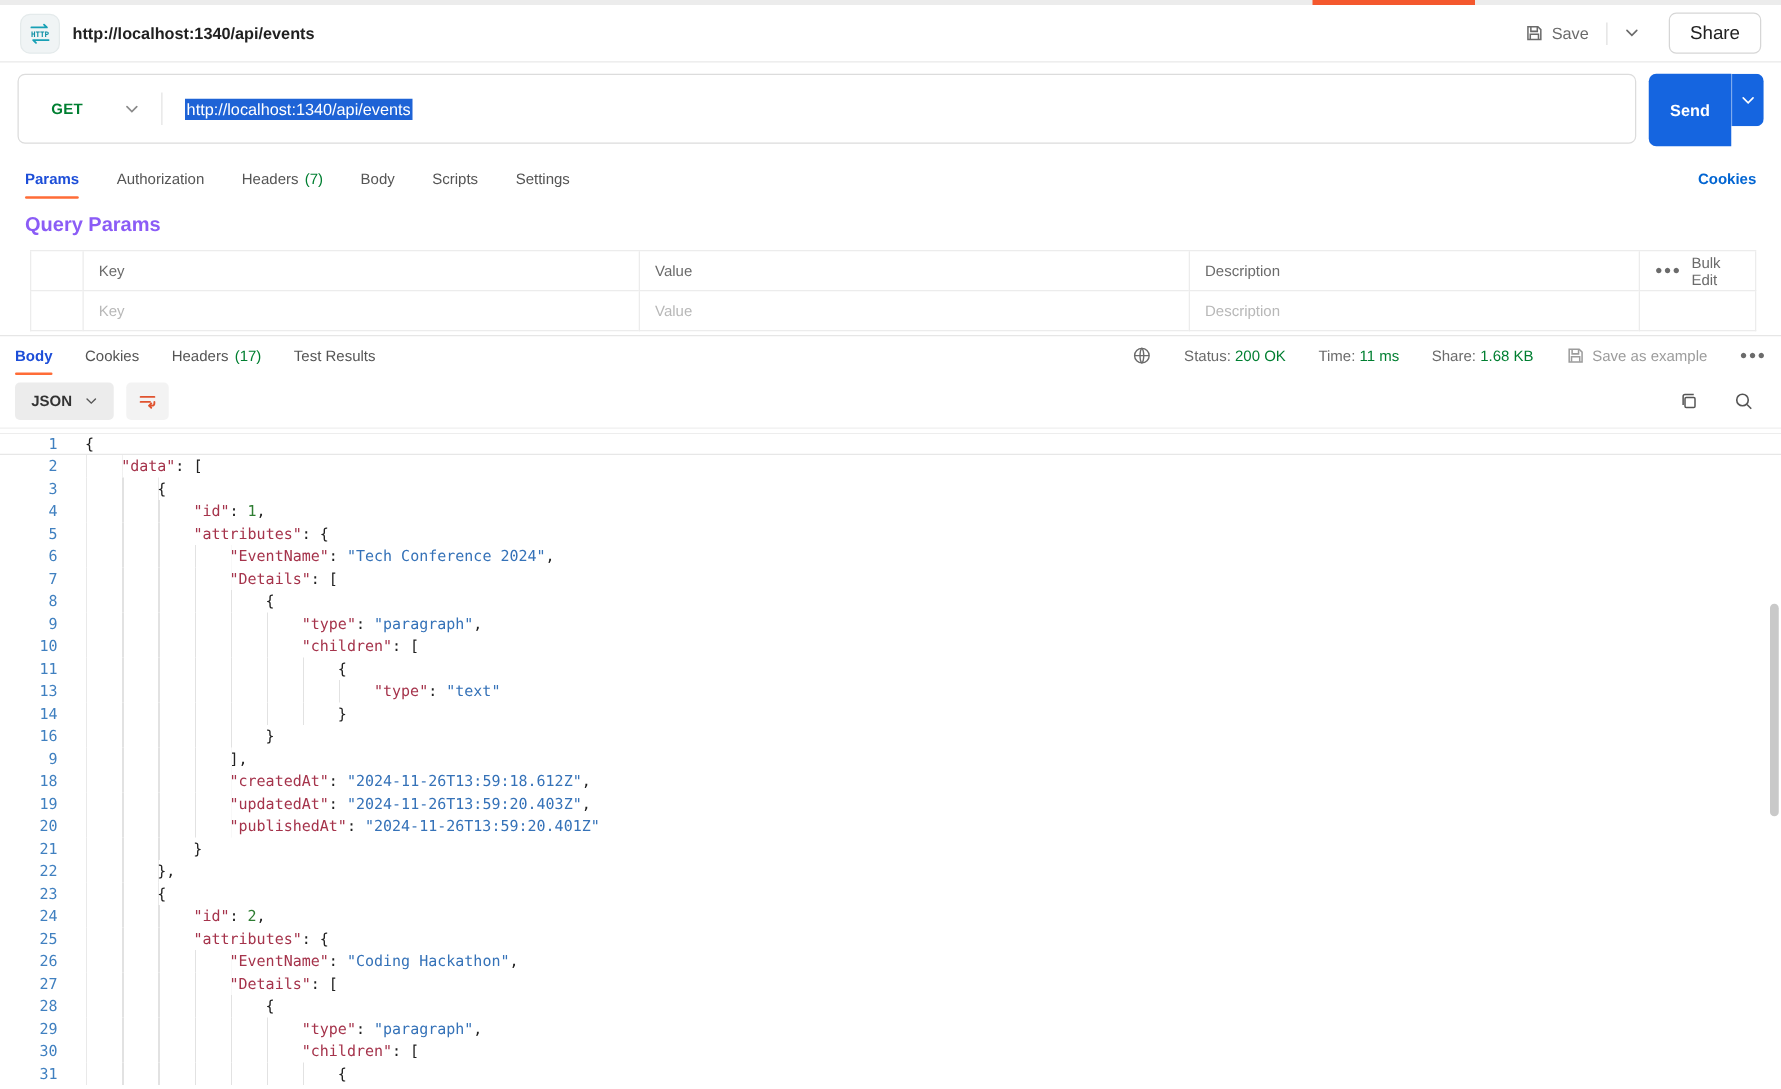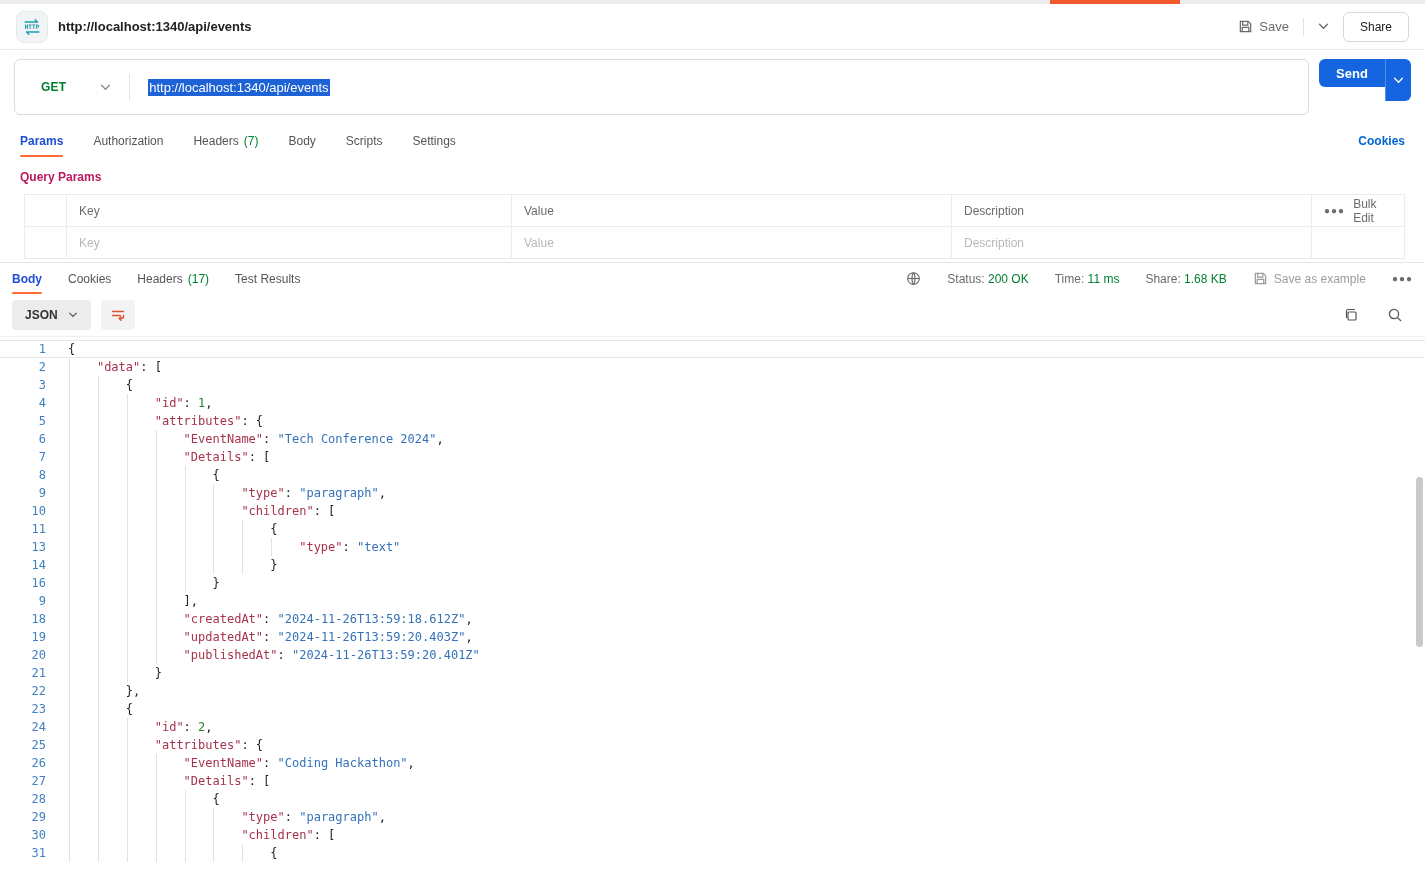--- a/index.html
+++ b/index.html
@@ -15,51 +15,51 @@
   
   .app-header { height:46px; flex:none; display:flex; align-items:center;
     padding:0 16px; border-bottom:1px solid #e9e9e9; background:#fff; }
   .http-logo { width:32px; height:32px; border-radius:8px; background:#f0f4f5;
     border:1px solid #e4eaeb; display:flex; align-items:center; justify-content:center; margin-right:10px; }
   .page-title { font-size:13px; font-weight:700; color:#212121; }
   .header-right { margin-left:auto; display:flex; align-items:center; gap:6px; }
   .btn-plain { display:flex; align-items:center; gap:6px; border:none; background:none;
     font-size:13px; color:#6b6b6b; cursor:pointer; padding:6px 8px; font-family:inherit; }
   .v-div { width:1px; height:18px; background:#e0e0e0; }
-  .share-btn { border:1px solid #d6d6d6; background:#fff; border-radius:6px;
-    padding:7px 16px; font-size:12px; color:#212121; cursor:pointer; font-family:inherit; }
+  .share-btn { margin-left:10px; border:1px solid #d6d6d6; background:#fff; border-radius:6px;
+    padding:7px 16px; font-size:15px; color:#212121; cursor:pointer; font-family:inherit; }
 
   
   .request-section { flex:none; padding:9px 14px 10px; display:flex; gap:10px; }
   .url-builder { flex:1; height:56px; border:1px solid #dcdcdc; border-radius:6px;
     display:flex; align-items:center; background:#fff; }
   .method-select { display:flex; align-items:center; gap:34px; padding:0 18px 0 26px;
     background:none; border:none; cursor:pointer; font-family:inherit; }
   .method-label { font-size:12px; font-weight:700; color:var(--method-green,#007f31); letter-spacing:.2px; }
   .url-divider { width:1px; height:26px; background:#e3e3e3; margin-right:18px; }
   .url-input { flex:1; font-size:13px; color:#212121; }
   .url-selected { background:var(--url-selection,#1e63d6); color:#fff; padding:1px 1px; }
   .send-split { display:flex; flex:none; }
-  .send-btn { width:66px; height:28px; background:var(--send-blue,#1565e0); color:#fff;
+  .send-btn { width:66px; height:58px; background:var(--send-blue,#1565e0); color:#fff;
     border:none; border-radius:6px 0 0 6px; font-size:13px; font-weight:600; cursor:pointer; font-family:inherit; }
   .send-caret { width:26px; height:42px; background:var(--send-blue,#1565e0); border:none;
     border-left:1px solid rgba(255,255,255,.28); border-radius:0 6px 6px 0; cursor:pointer;
     display:flex; align-items:center; justify-content:center; }
 
   
   .tabs-row { flex:none; height:32px; padding:0 20px; display:flex; align-items:center; gap:30px; }
   .tab { position:relative; height:100%; display:flex; align-items:center; gap:5px;
     font-size:12px; color:#555; cursor:pointer; }
   .tab .tab-count { color:var(--status-green,#007f31); }
   .tab.active { color:#1d4ed8; font-weight:600; }
   .tab.active::after { content:""; position:absolute; left:0; right:0; bottom:0; height:2px;
     background:var(--accent-orange,#ff6c37); border-radius:1px; }
   .cookies-link { margin-left:auto; font-size:12px; font-weight:600; color:var(--link-blue,#0265d2); cursor:pointer; }
 
-  .qp-title { margin:13px 0 10px 20px; font-size:12px; font-weight:600; color:#be185d; }
+  .qp-title { margin:13px 0 10px 20px; font-size:16px; font-weight:600; color:#8b5cf6; }
 
   
   .qp-table { margin:0 20px 0 24px; border-top:1px solid #ececec; }
   .qp-row { display:grid; grid-template-columns:42px 445px 440px 360px 1fr; height:32px; }
   .qp-cell { border-bottom:1px solid #ececec; border-left:1px solid #ececec;
     display:flex; align-items:center; padding:0 12px; font-size:12px; color:#6b6b6b; }
   .qp-row .qp-cell:last-child { border-right:1px solid #ececec; }
   .qp-cell.placeholder { color:#b8b8b8; }
   .bulk-cell { justify-content:flex-end; gap:8px; }
   .dots { font-size:10px; letter-spacing:1px; color:#6b6b6b; }

